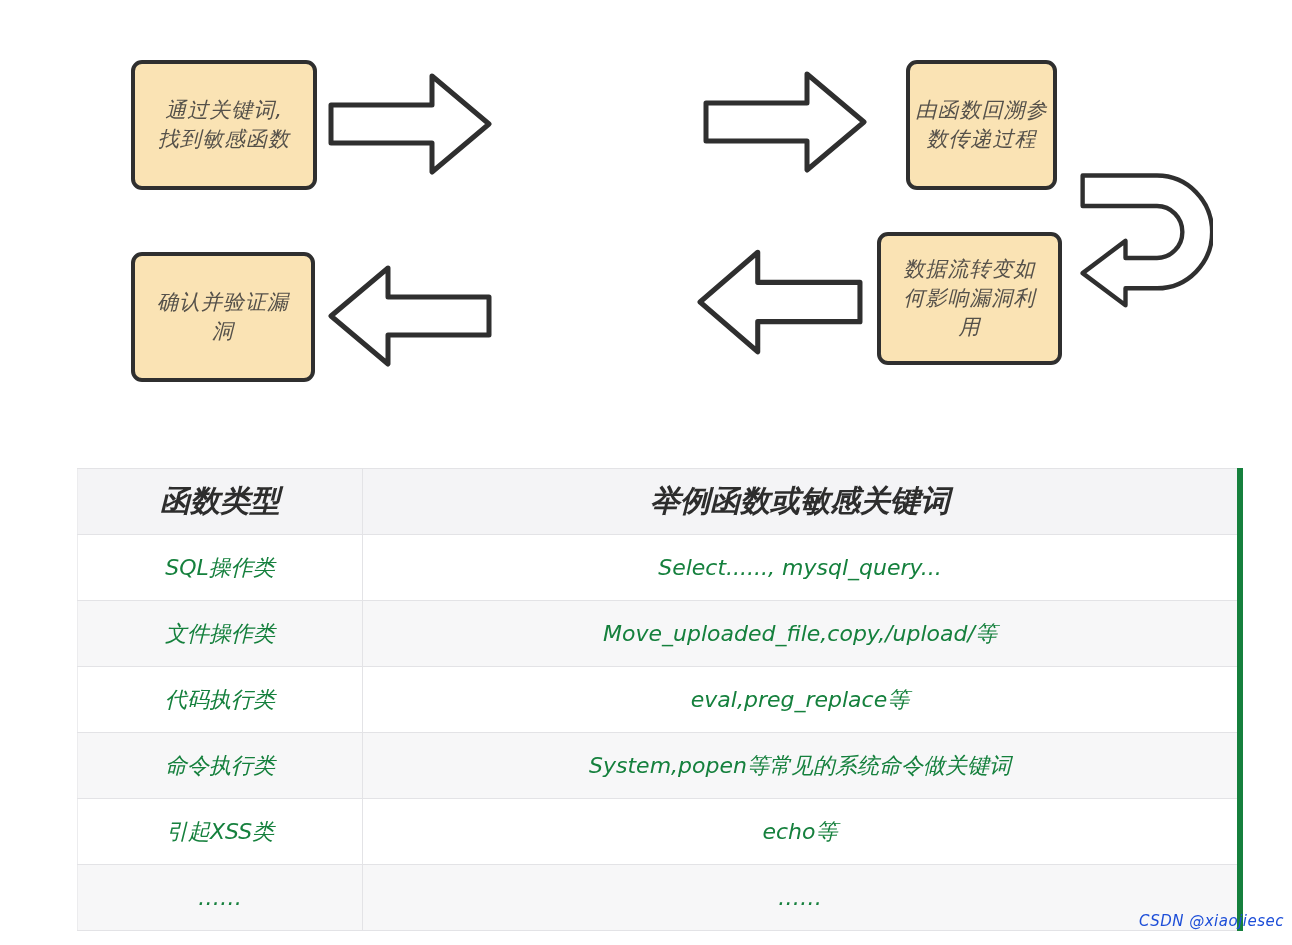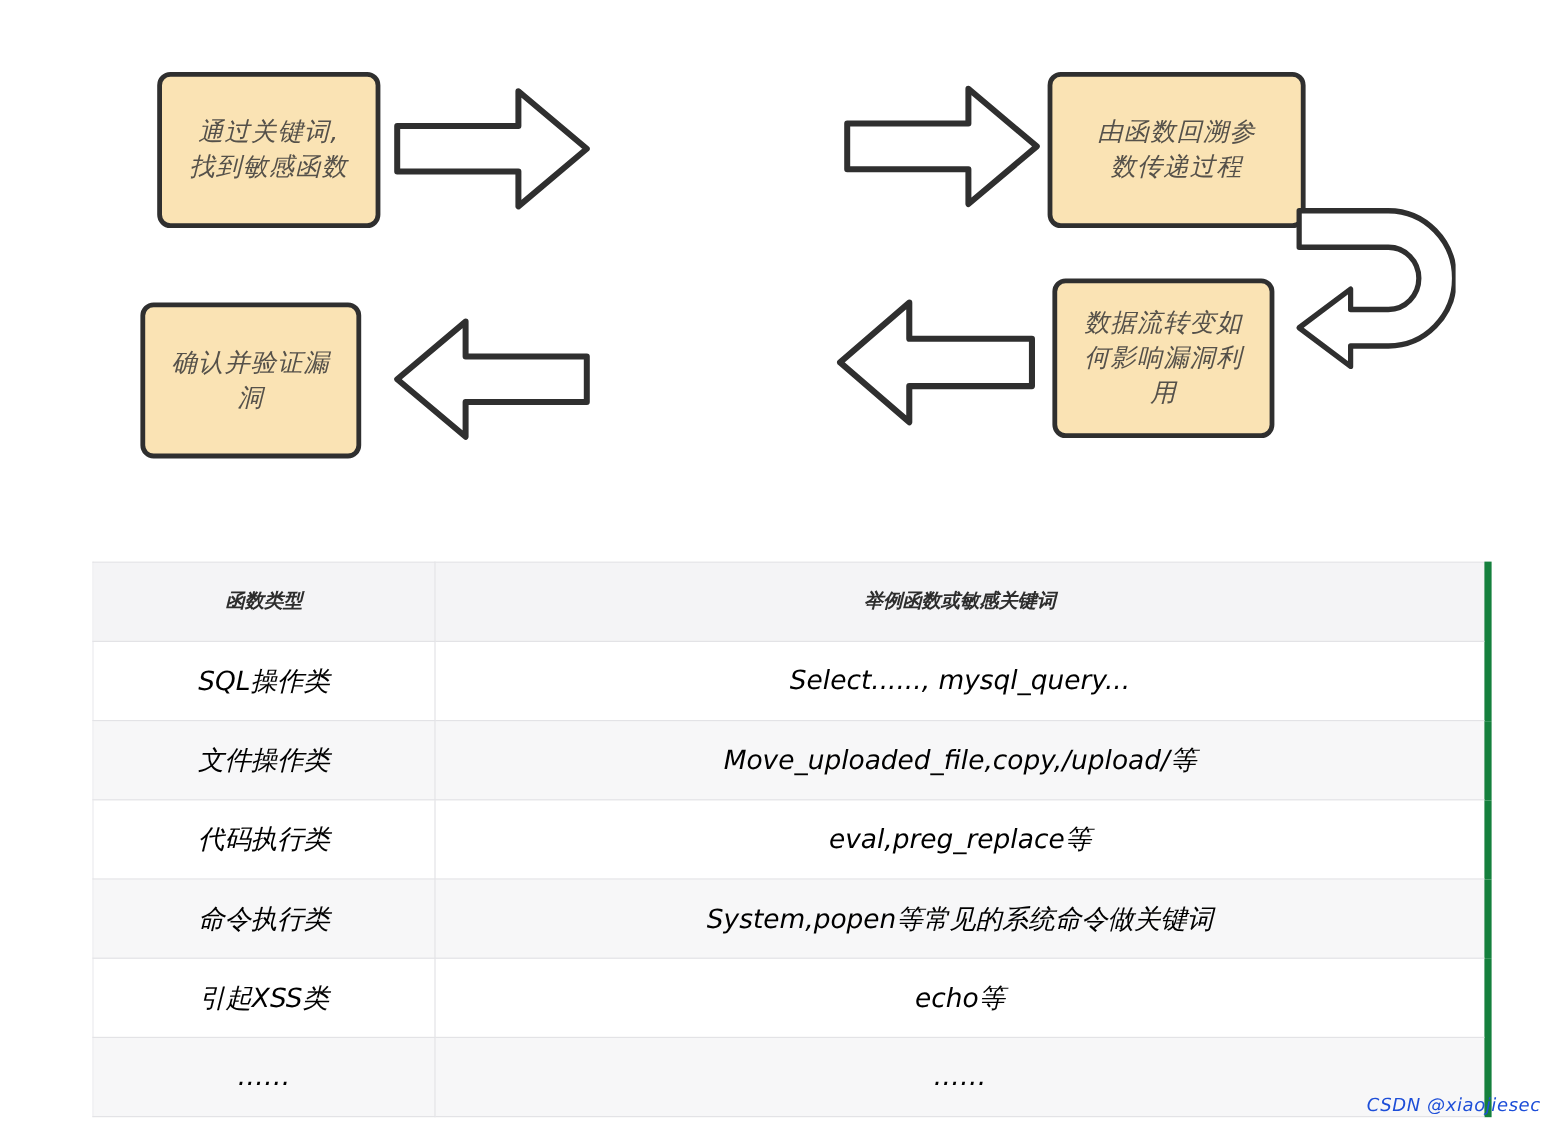--- a/index.html
+++ b/index.html
@@ -32,24 +32,24 @@
     font-size: 21px;
     line-height: 1.38;
     letter-spacing: 1px;
     color: #55514A;
   }
   .flow-arrow { position: absolute; }
   .flow-arrow svg { display: block; width: 100%; height: 100%; }
 
   #box-step1 { left: 131px; top: 60px;  width: 186px; height: 130px; }
   #box-step2 { left: 503px; top: 60px;  width: 186px; height: 129px; border-radius: 7px; }
-  #box-step3 { left: 873px; top: 60px;  width: 215px; height: 130px; }
+  #box-step3 { left: 906px; top: 60px;  width: 151px; height: 130px; }
   #box-step4 { left: 877px; top: 232px; width: 185px; height: 133px; }
   #box-step5 { left: 503px; top: 252px; width: 184px; height: 132px; }
-  #box-step6 { left: 117px; top: 252px; width: 184px; height: 130px; }
+  #box-step6 { left: 131px; top: 252px; width: 184px; height: 130px; }
 
   #arrow-r1 { left: 328px; top: 70px;  width: 164px; height: 108px; }
   #arrow-r2 { left: 703px; top: 68px;  width: 164px; height: 108px; }
   #arrow-u  { left: 1080px; top: 172px; width: 133px; height: 136px; }
   #arrow-l1 { left: 697px; top: 246px; width: 166px; height: 112px; }
   #arrow-l2 { left: 328px; top: 262px; width: 164px; height: 108px; }
 
   
   .kw-table {
     position: absolute;
@@ -66,28 +66,28 @@
   }
   .kw-table th:first-child, .kw-table td:first-child {
     width: 285px;
     border-right: 1px solid #E3E3E6;
   }
   .kw-table th:first-child, .kw-table td:first-child { border-left: 1px solid #ECECEE; }
   .kw-table th:last-child,  .kw-table td:last-child  { border-right: 6px solid #15803d; }
   .kw-table thead th {
     background: #F4F4F6;
     height: 66px;
-    font-size: 16px;
+    font-size: 30px;
     font-weight: bold;
     color: #2D2D2D;
   }
   .kw-table tbody td {
     height: 66px;
     font-size: 22px;
-    color: #000000;
+    color: #15803d;
     background: #FFFFFF;
   }
   .kw-table tbody tr:nth-child(even) td { background: #F7F7F8; }
 
   
   .watermark {
     position: absolute;
     right: 8px; top: 912px;
     font-size: 15px;
     color: #1d4ed8;

